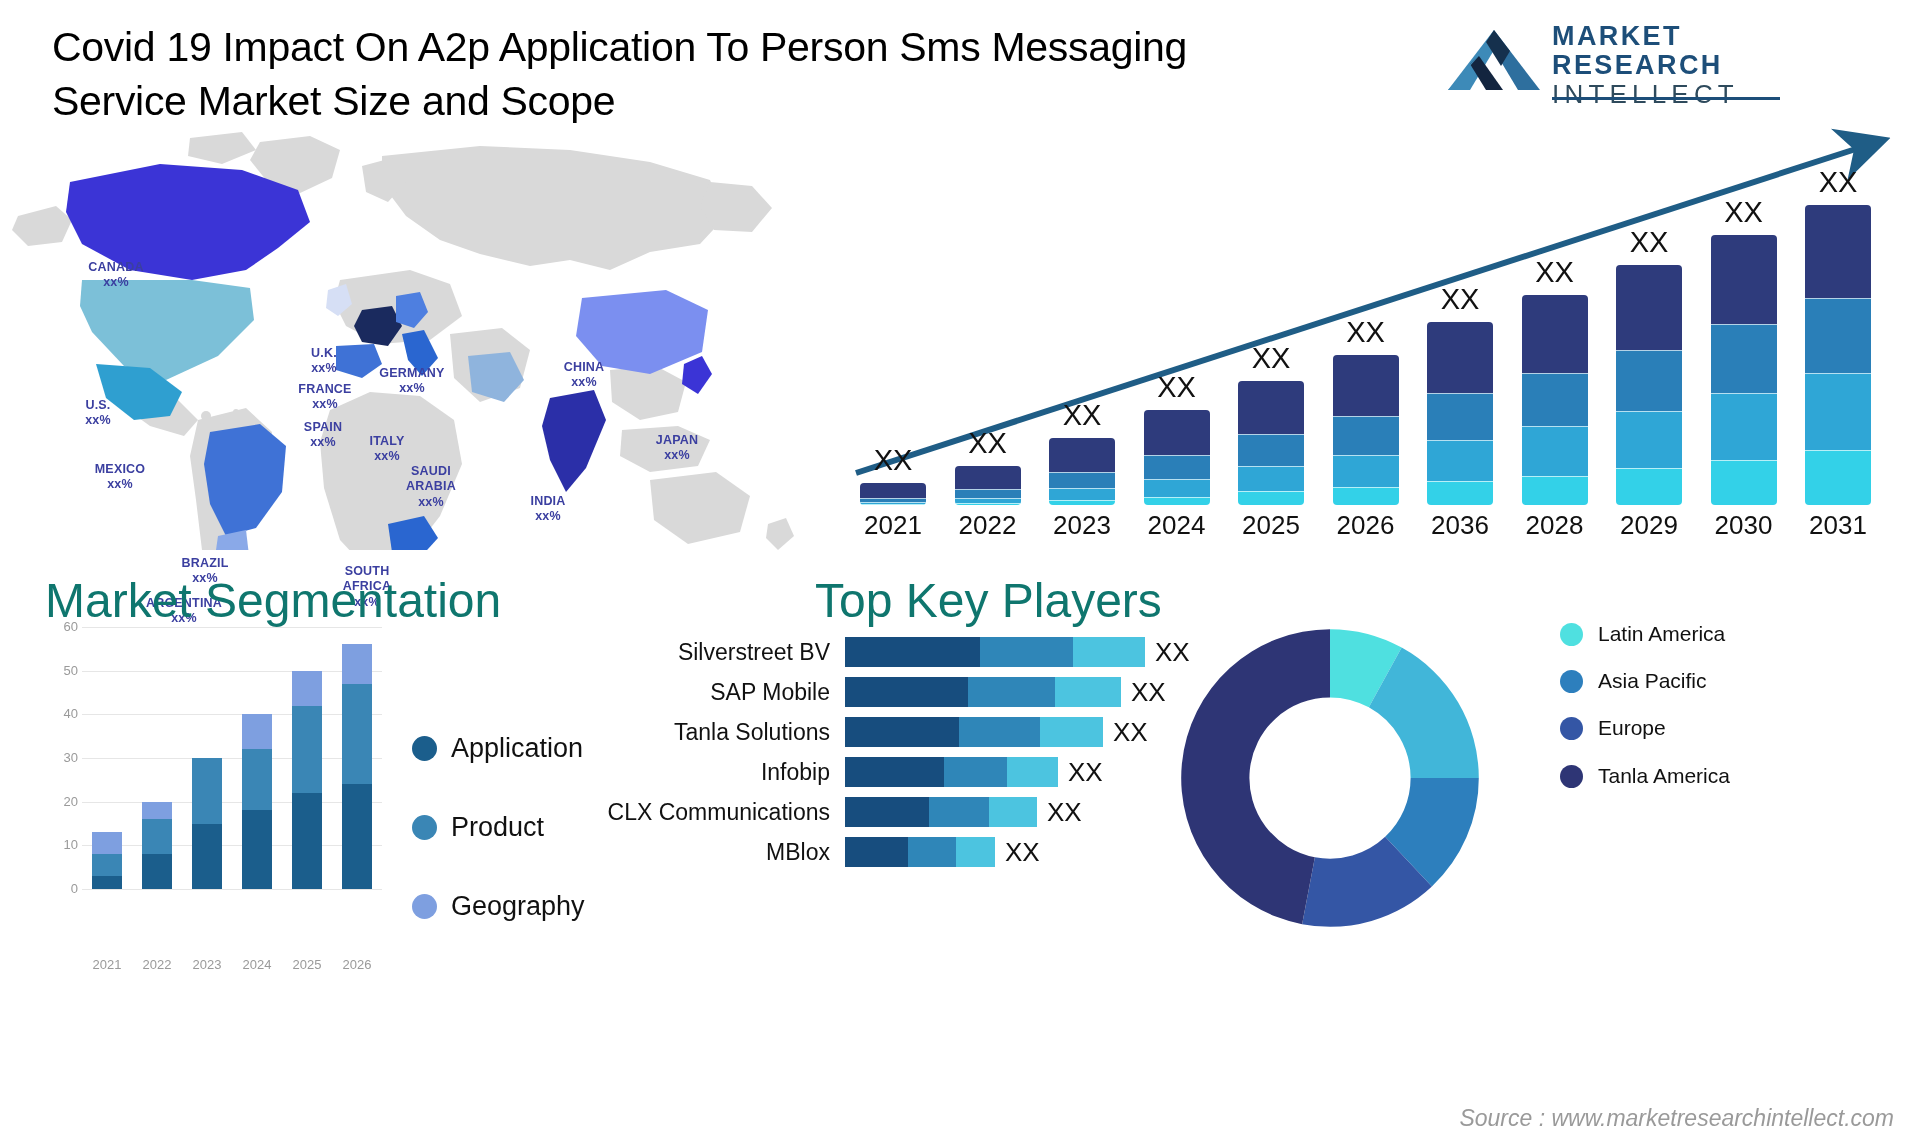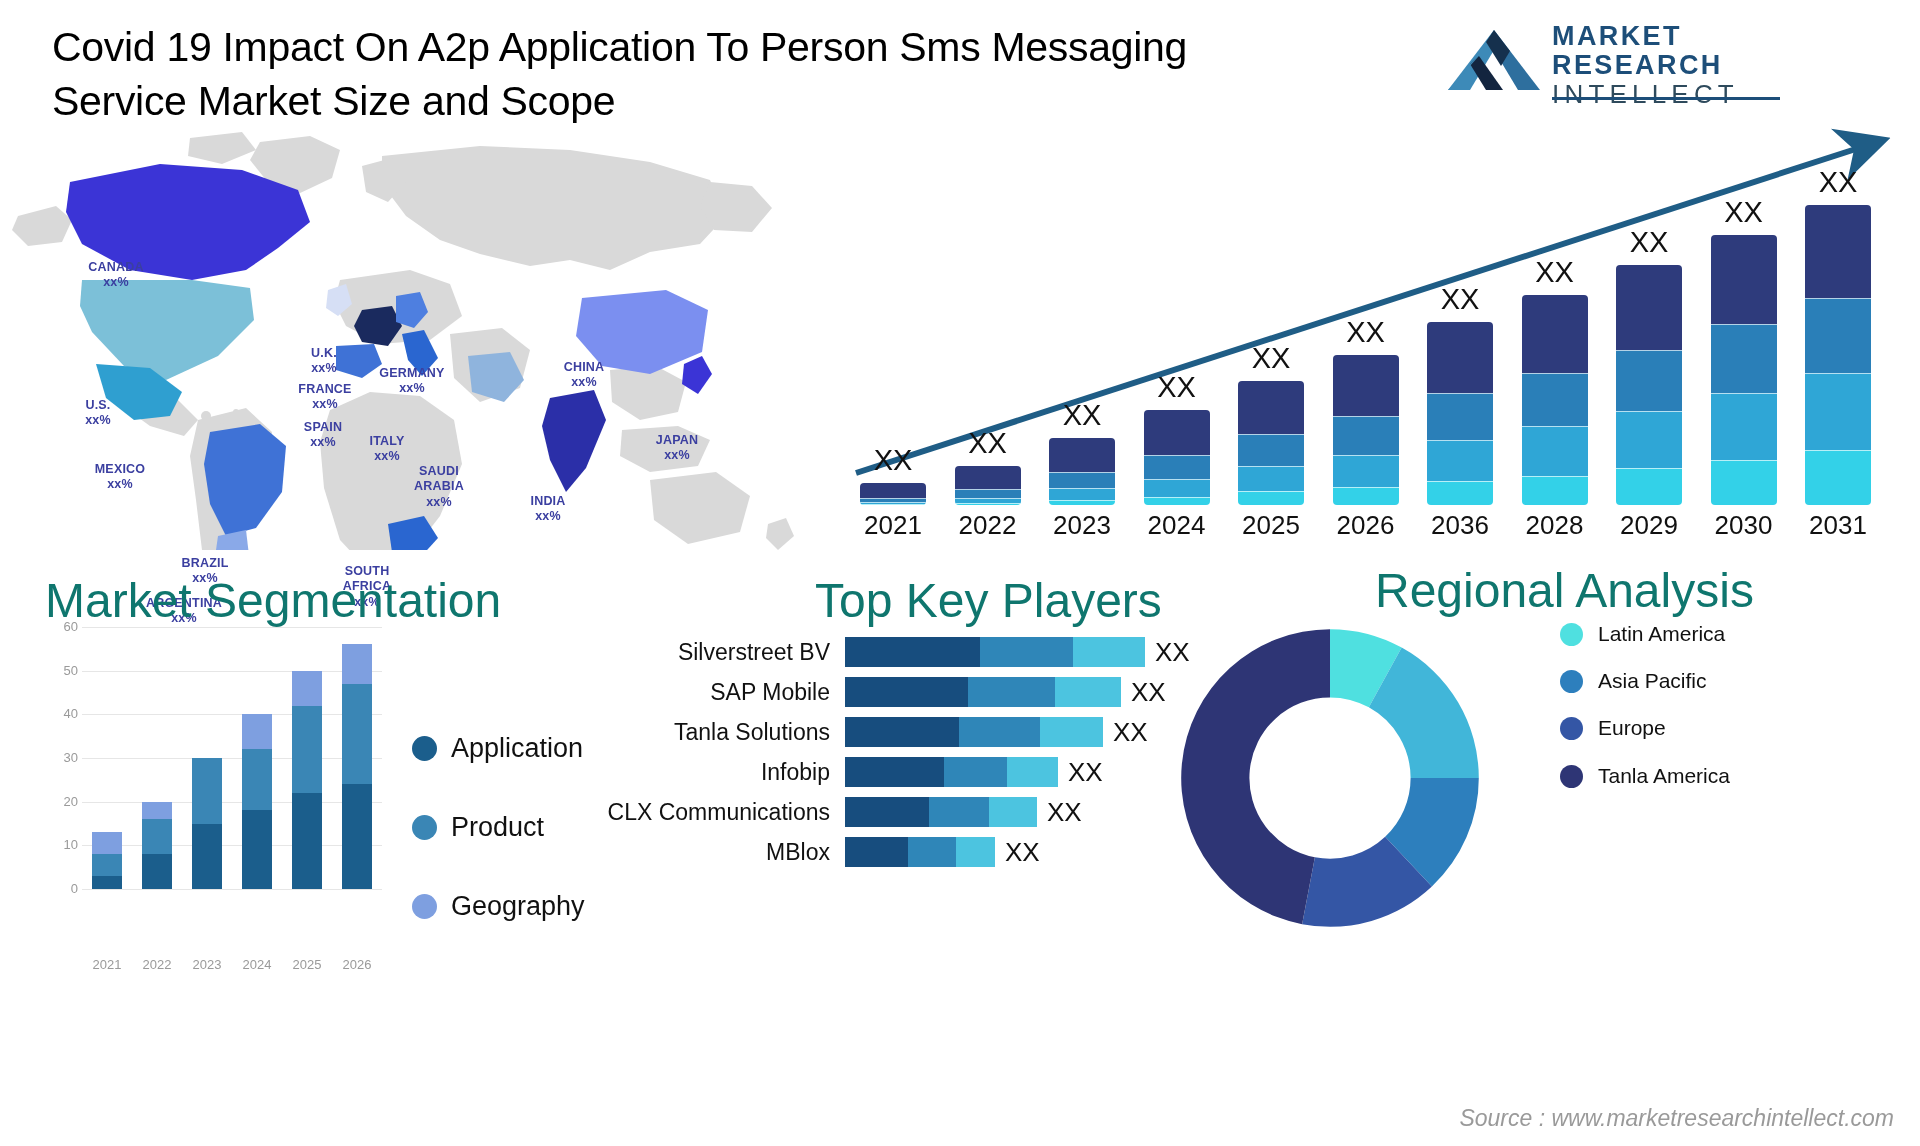--- a/index.html
+++ b/index.html
@@ -204,21 +204,21 @@
     <div class="map-label" style="left:286px; top:226px; width:56px;">U.K.
 <span>xx%</span></div>
     <div class="map-label" style="left:272px; top:262px; width:86px;">FRANCE
 <span>xx%</span></div>
     <div class="map-label" style="left:278px; top:300px; width:70px;">SPAIN
 <span>xx%</span></div>
     <div class="map-label" style="left:355px; top:246px; width:94px;">GERMANY
 <span>xx%</span></div>
     <div class="map-label" style="left:344px; top:314px; width:66px;">ITALY
 <span>xx%</span></div>
-    <div class="map-label" style="left:392px; top:344px; width:74px;">SAUDI
+    <div class="map-label" style="left:384px; top:344px; width:74px;">SAUDI
 ARABIA
 <span>xx%</span></div>
     <div class="map-label" style="left:504px; top:374px; width:68px;">INDIA
 <span>xx%</span></div>
     <div class="map-label" style="left:540px; top:240px; width:68px;">CHINA
 <span>xx%</span></div>
     <div class="map-label" style="left:634px; top:313px; width:66px;">JAPAN
 <span>xx%</span></div>
     <div class="map-label" style="left:322px; top:444px; width:70px;">SOUTH
 AFRICA
@@ -449,21 +449,20 @@
             <div class="player-seg" style="background: rgb(23, 77, 126); width: 42%;"></div>
             <div class="player-seg" style="background: rgb(47, 134, 184); width: 32%;"></div>
             <div class="player-seg" style="background: rgb(76, 196, 224); width: 26%;"></div>
           </div>
           <div class="player-val" style="left: 405px;">XX</div>
         </div>
       </div>
   </div>
 
   <div id="region-panel">
-    <div class="section-title" id="region-title">Regional Analysis</div>
     <svg id="donut" viewBox="0 0 200 200">
         <path d="M 100 4
        A 96 96 0 0 1 146.2483527137647 15.874558715789092
        L 125.0511910532892 54.432052637719096
        A 52 52 0 0 0 100 48 Z" fill="#4fe0e0"></path>
         <path d="M 146.2483527137647 15.874558715789092
        A 96 96 0 0 1 196 100
        L 152 100
        A 52 52 0 0 0 125.0511910532892 54.432052637719096 Z" fill="#41b6d9"></path>
         <path d="M 196 100

